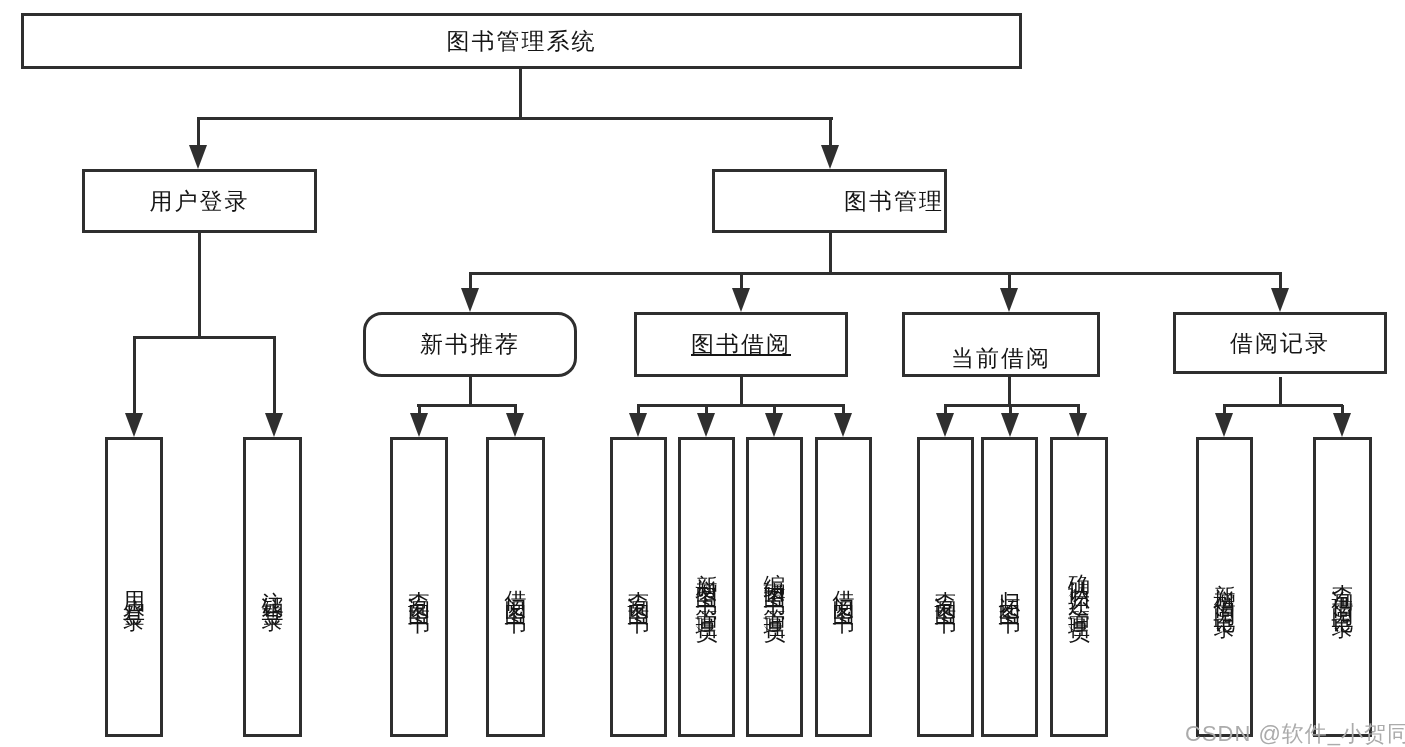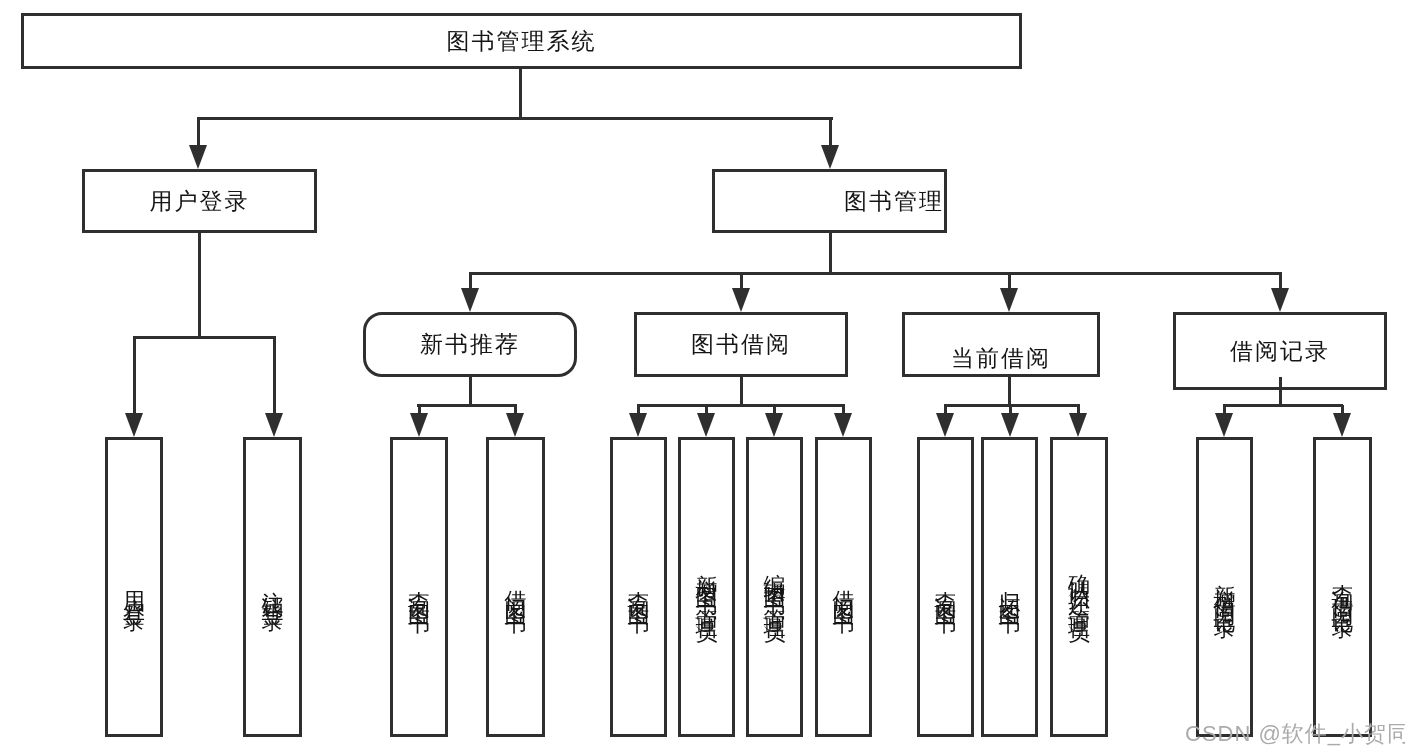--- a/index.html
+++ b/index.html
@@ -96,27 +96,27 @@
   <div class="vline" style="left:740px;top:273px;height:18px;"></div>
   <div class="ahead" style="left:732px;top:288px;"></div>
   <div class="vline" style="left:1008px;top:273px;height:18px;"></div>
   <div class="ahead" style="left:1000px;top:288px;"></div>
   <div class="vline" style="left:1279px;top:273px;height:18px;"></div>
   <div class="ahead" style="left:1271px;top:288px;"></div>
 
   <div class="box" style="left:363px;top:312px;width:214px;height:65px;border-radius:19px;">
     <span class="hlabel">新书推荐</span>
   </div>
-  <div class="box" style="left:634px;top:312px;width:214px;height:65px;">
+  <div class="box" style="left:634px;top:312px;width:214px;height:65px;text-decoration:underline;">
     <span class="hlabel">图书借阅</span>
   </div>
   <div class="box" style="left:902px;top:312px;width:198px;height:65px;align-items:flex-end;">
     <span class="hlabel">当前借阅</span>
   </div>
-  <div class="box" style="left:1173px;top:312px;width:214px;height:78px;">
+  <div class="box" style="left:1173px;top:312px;width:214px;height:62px;">
     <span class="hlabel">借阅记录</span>
   </div>
 
   <div class="vline" style="left:469px;top:377px;height:29px;"></div>
   <div class="hline" style="left:417px;top:404px;width:100px;"></div>
   <div class="vline" style="left:418px;top:405px;height:10px;"></div>
   <div class="ahead" style="left:410px;top:413px;"></div>
   <div class="vline" style="left:514px;top:405px;height:10px;"></div>
   <div class="ahead" style="left:506px;top:413px;"></div>
 

